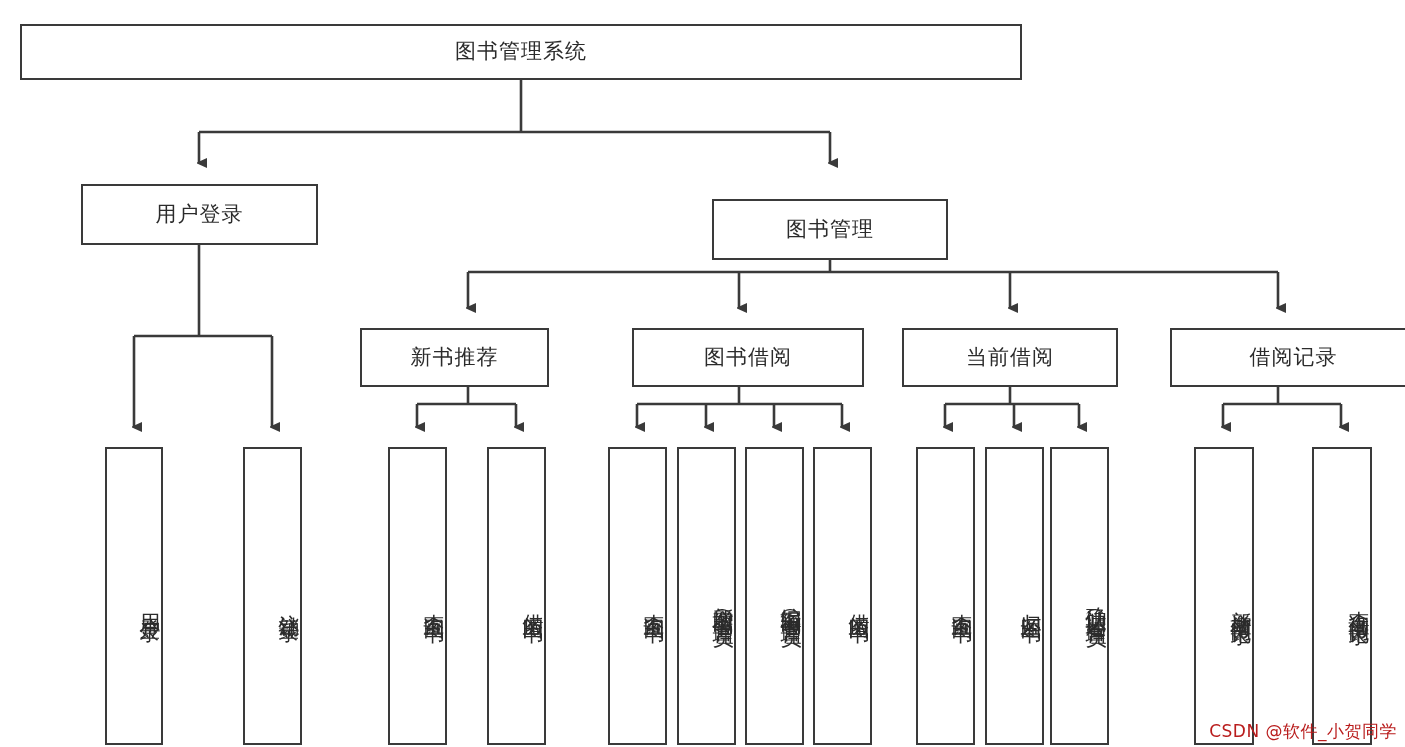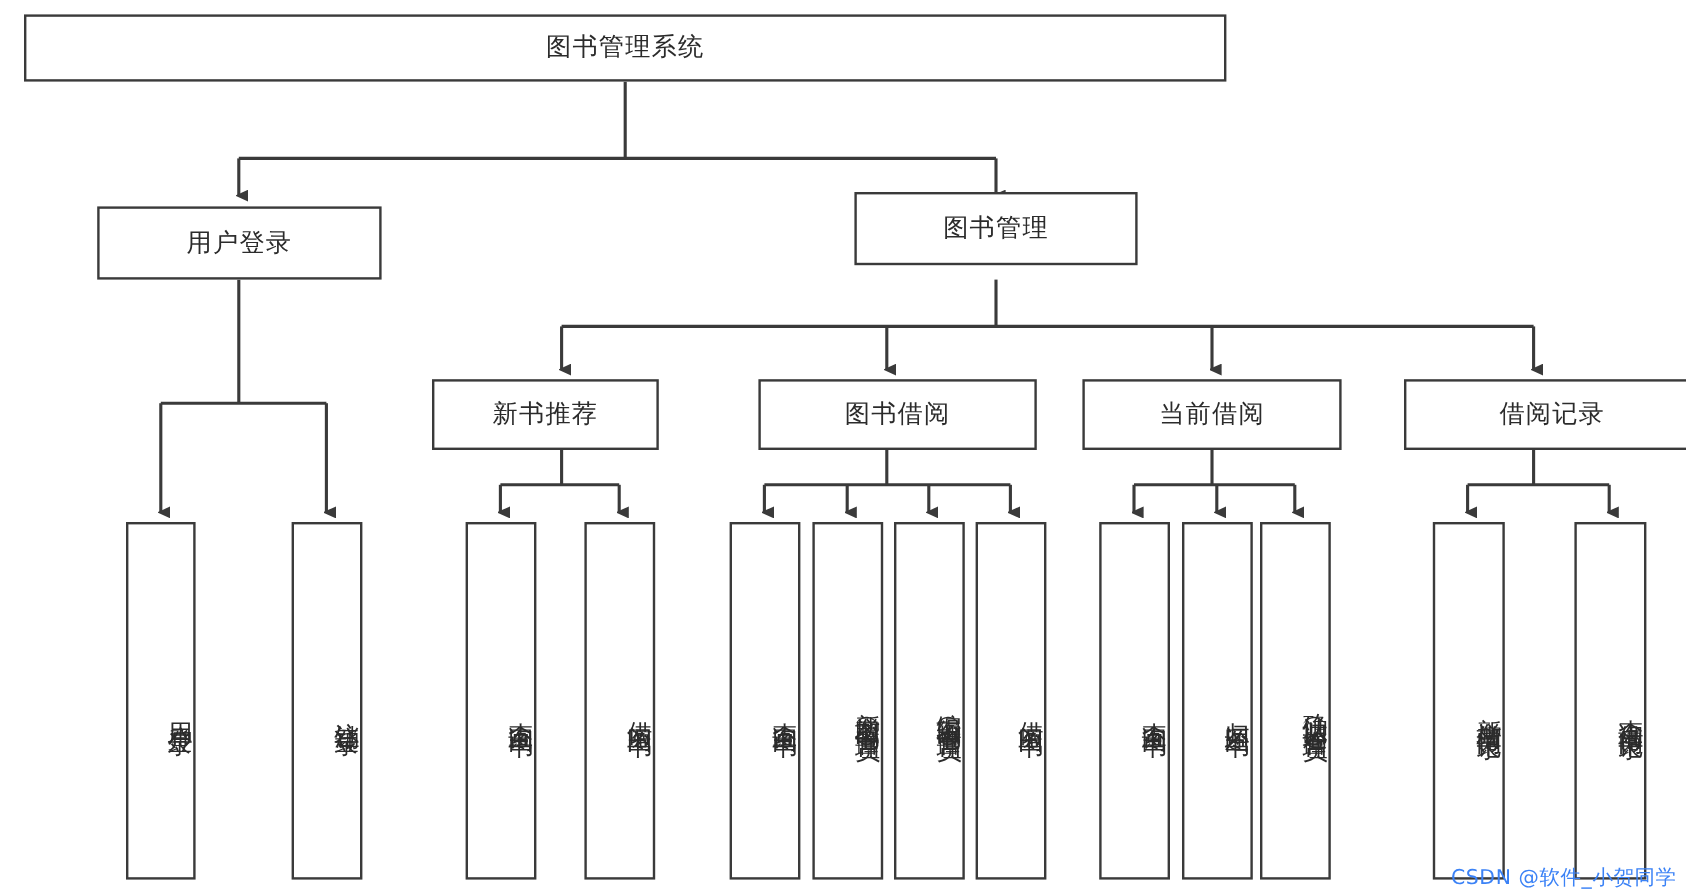--- a/index.html
+++ b/index.html
@@ -27,20 +27,21 @@
   }
   .node {
     position: absolute;
     box-sizing: border-box;
     background: #ffffff;
     border: 2px solid #3a3a3a;
     display: flex;
     align-items: center;
     justify-content: center;
     color: #2b2b2b;
+    margin-top: 12px;
   }
   .node.horiz {
     font-size: 21px;
     letter-spacing: 1px;
     line-height: 1.1;
   }
   .node.vert {
     writing-mode: vertical-rl;
     text-orientation: upright;
     font-size: 21px;
@@ -54,21 +55,21 @@
     writing-mode: vertical-rl;
     text-orientation: upright;
     display: block;
     white-space: nowrap;
   }
   .watermark {
     position: absolute;
     right: 8px;
     bottom: 4px;
     font-size: 17px;
-    color: #3b82f6;
+    color: #b91c1c;
     white-space: nowrap;
     letter-spacing: 0.5px;
   }
 </style>
 </head>
 <body>
 
 <div id="canvas">
 
   <svg id="wires" viewBox="0 0 1405 747">
@@ -121,21 +122,21 @@
     </g>
   </svg>
 
   <div class="node horiz" style="left:20px; top:12px; width:1002px; height:56px;">
     <span>图书管理系统</span>
   </div>
 
   <div class="node horiz" style="left:81px; top:172px; width:237px; height:61px;">
     <span>用户登录</span>
   </div>
-  <div class="node horiz" style="left:712px; top:160px; width:236px; height:61px;">
+  <div class="node horiz" style="left:712px; top:187px; width:236px; height:61px;">
     <span>图书管理</span>
   </div>
 
   <div class="node horiz" style="left:360px; top:316px; width:189px; height:59px;">
     <span>新书推荐</span>
   </div>
   <div class="node horiz" style="left:632px; top:316px; width:232px; height:59px;">
     <span>图书借阅</span>
   </div>
   <div class="node horiz" style="left:902px; top:316px; width:216px; height:59px;">

